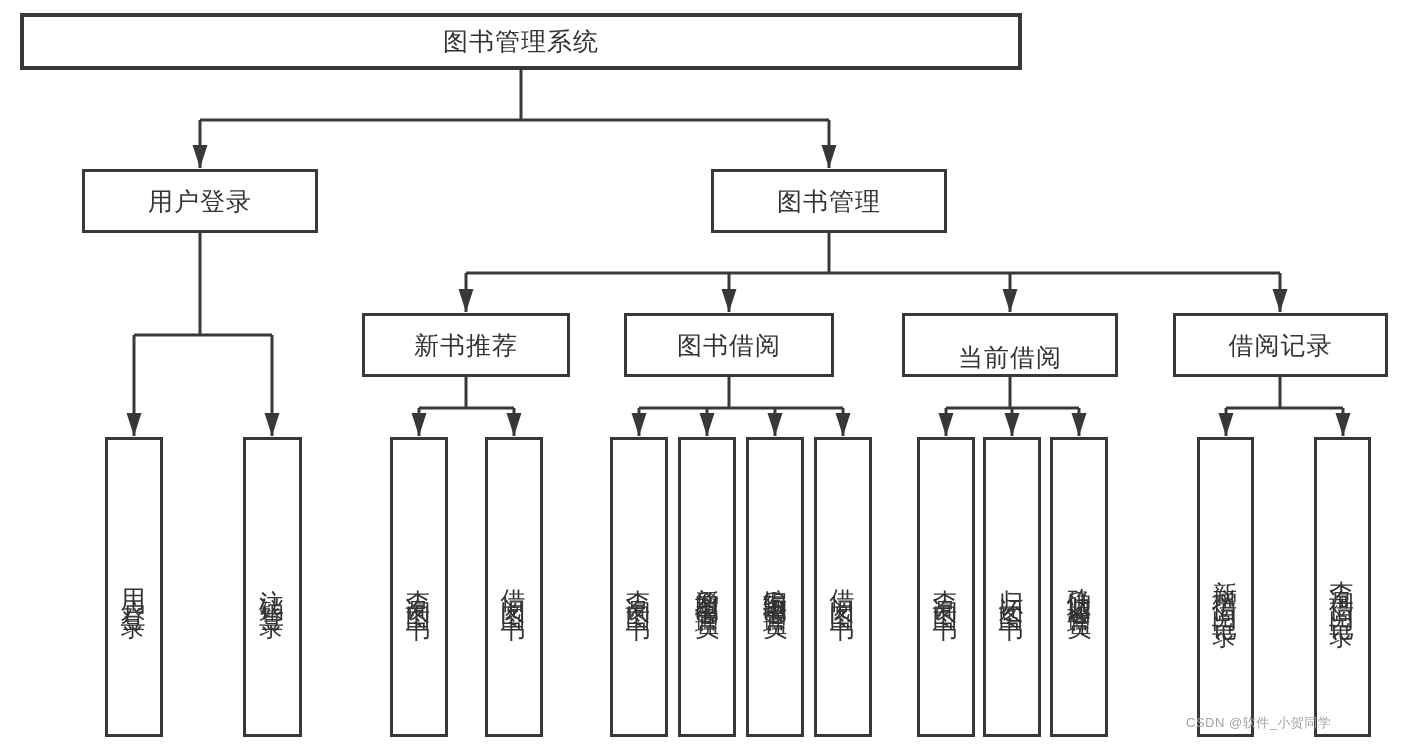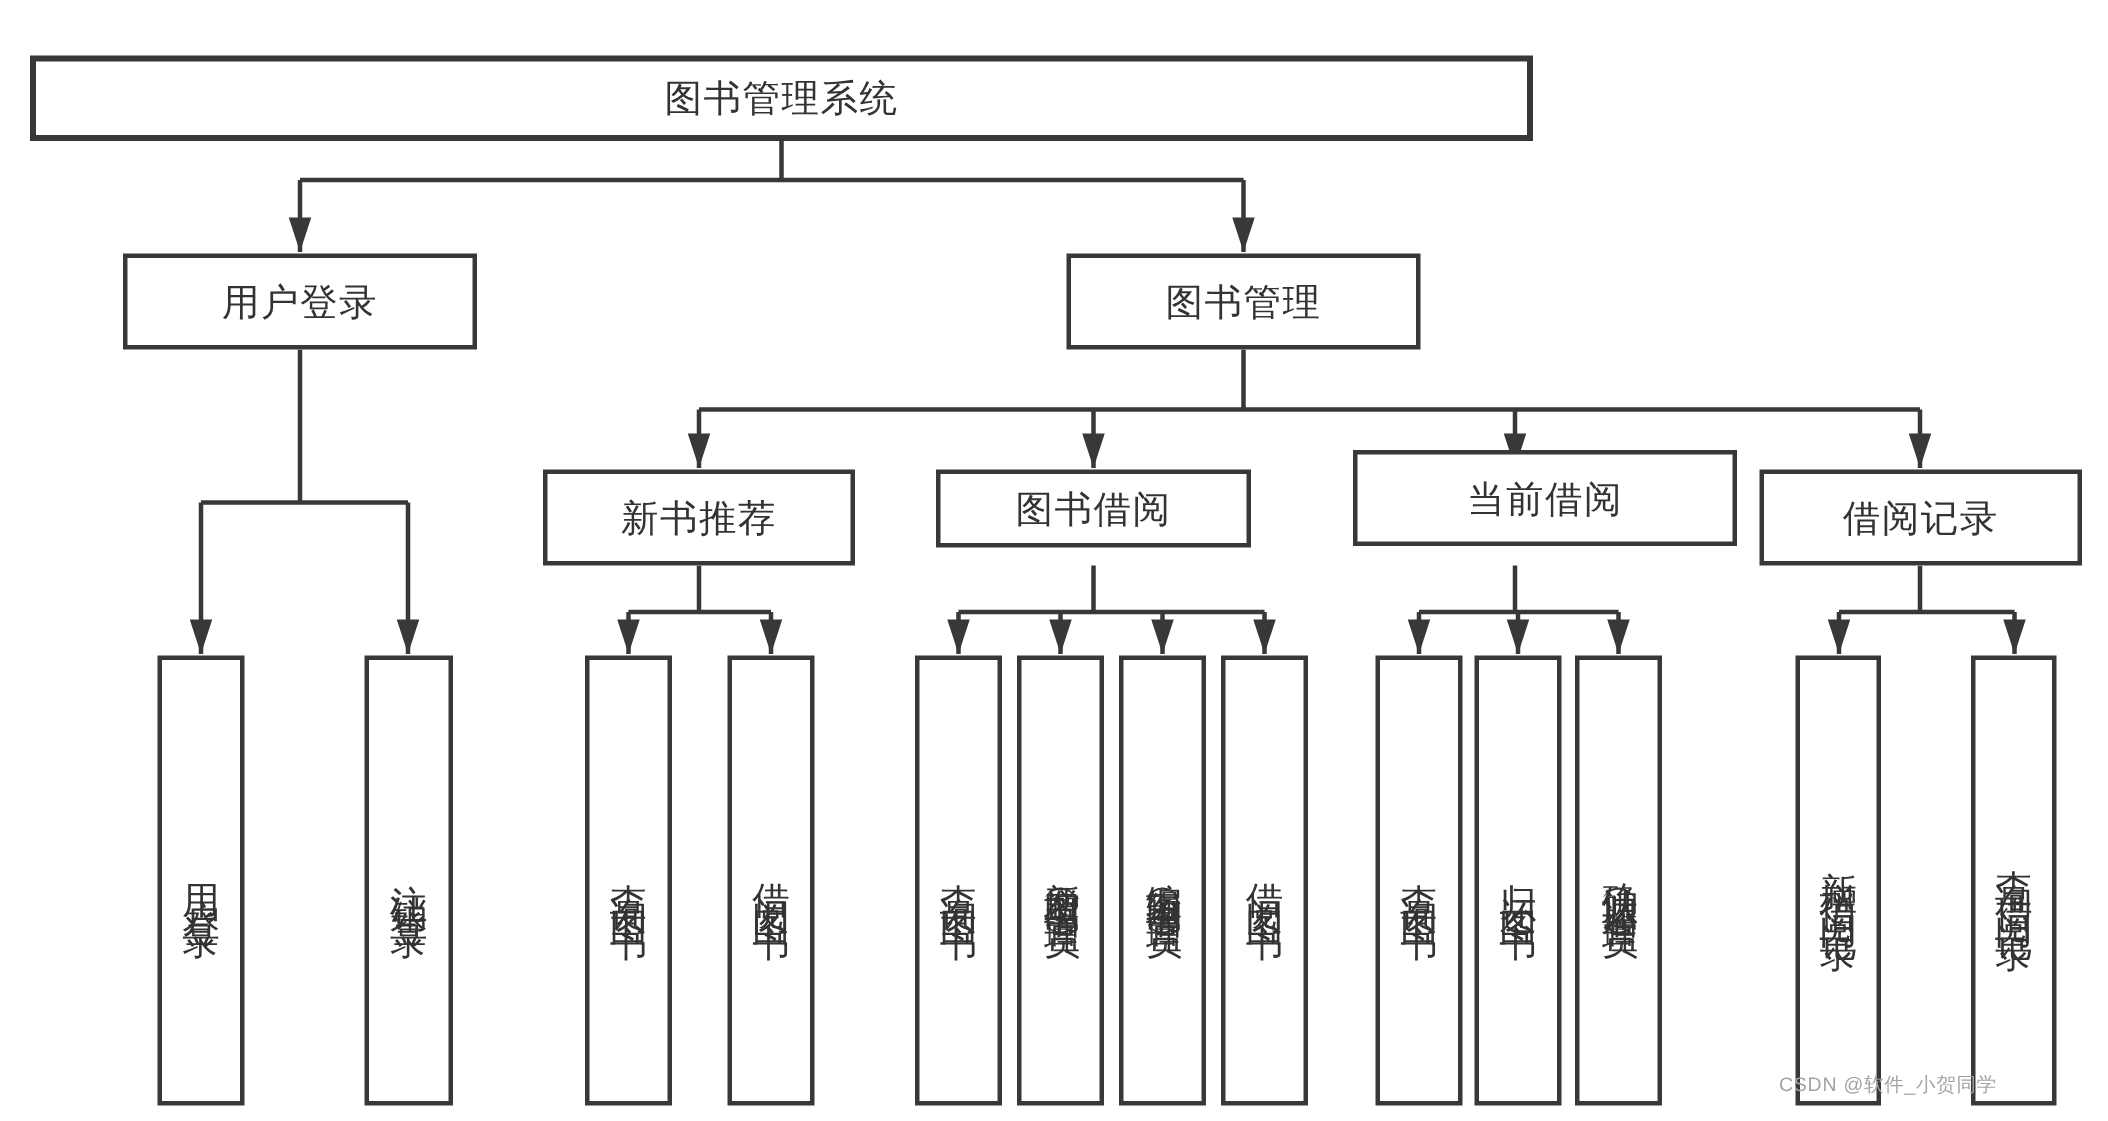--- a/index.html
+++ b/index.html
@@ -99,38 +99,38 @@
       <line x1="946" y1="408" x2="946" y2="436" marker-end="url(#arr)"></line>
       <line x1="1012" y1="408" x2="1012" y2="436" marker-end="url(#arr)"></line>
       <line x1="1079" y1="408" x2="1079" y2="436" marker-end="url(#arr)"></line>
 
       <path d="M1280,377 V408 M1226,408 H1343"></path>
       <line x1="1226" y1="408" x2="1226" y2="436" marker-end="url(#arr)"></line>
       <line x1="1343" y1="408" x2="1343" y2="436" marker-end="url(#arr)"></line>
     </g>
   </svg>
 
-  <div class="node root" style="left:20px; top:13px; width:1002px; height:57px;margin-top:24px;">
+  <div class="node root" style="left:20px; top:13px; width:1002px; height:57px;">
     <span class="h-label">图书管理系统</span>
   </div>
 
   <div class="node" style="left:82px; top:169px; width:236px; height:64px;">
     <span class="h-label">用户登录</span>
   </div>
   <div class="node" style="left:362px; top:313px; width:208px; height:64px;">
     <span class="h-label">新书推荐</span>
   </div>
 
   <div class="node" style="left:711px; top:169px; width:236px; height:64px;">
     <span class="h-label">图书管理</span>
   </div>
-  <div class="node" style="left:624px; top:313px; width:210px; height:52px;">
+  <div class="node" style="left:624px; top:313px; width:210px; height:64px;">
     <span class="h-label">图书借阅</span>
   </div>
-  <div class="node" style="left:902px; top:300px; width:256px; height:64px;">
+  <div class="node" style="left:902px; top:313px; width:216px; height:64px;align-items:flex-end;">
     <span class="h-label">当前借阅</span>
   </div>
   <div class="node" style="left:1173px; top:313px; width:215px; height:64px;">
     <span class="h-label">借阅记录</span>
   </div>
 
   <div class="node" style="left:105px; top:437px; width:58px; height:300px;">
     <span class="v-label">用户登录</span>
   </div>
   <div class="node" style="left:243px; top:437px; width:59px; height:300px;">

